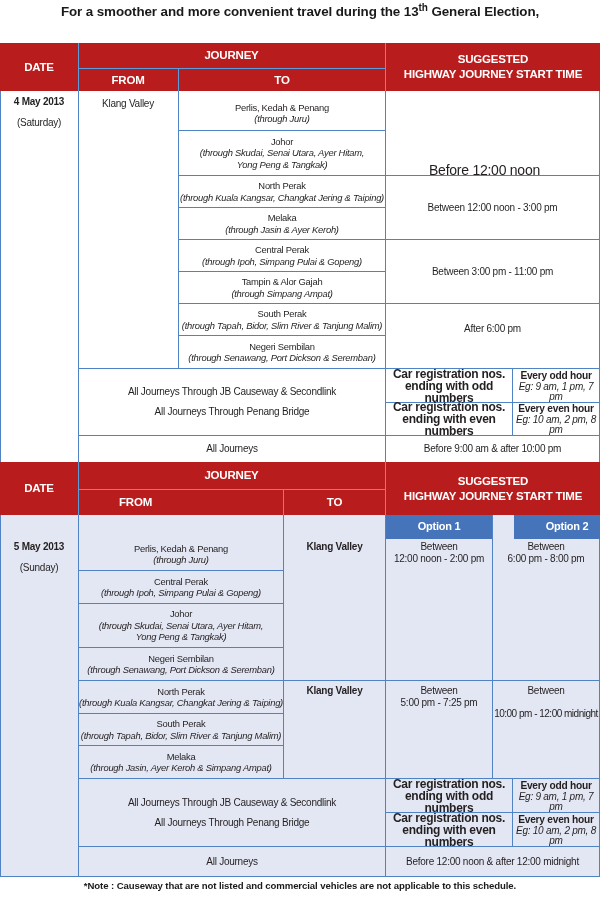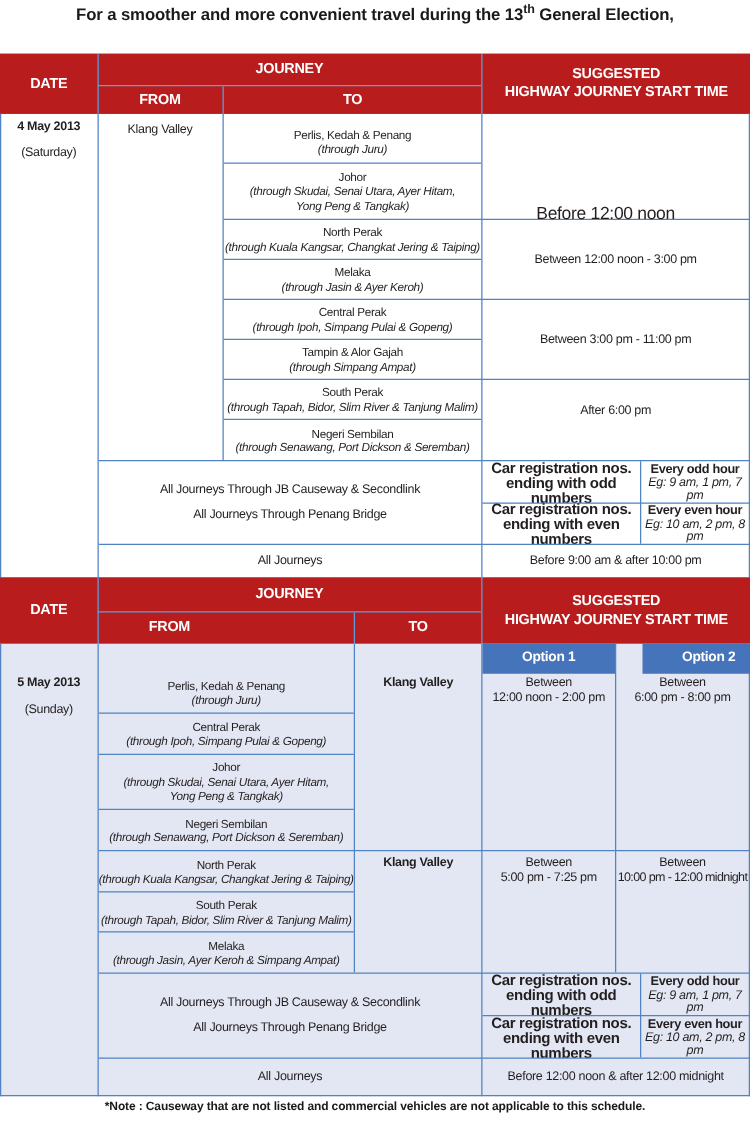--- a/index.html
+++ b/index.html
@@ -233,21 +233,21 @@
 
   <div class="cell top" style="left:284px;top:685px;width:101px;height:20px;">
     <div class="b" style="font-size:10px;">Klang Valley</div>
   </div>
   <div class="cell top" style="left:386px;top:685px;width:106px;height:30px;">
     <div style="font-size:10px;">Between</div>
     <div style="font-size:10px;">5:00 pm - 7:25 pm</div>
   </div>
   <div class="cell top" style="left:493px;top:685px;width:106px;height:30px;">
     <div style="font-size:10px;">Between</div>
-    <div style="font-size:10px;letter-spacing:-0.5px;">10:00 pm - 12:00 midnight</div>
+    <div style="font-size:10px;letter-spacing:-0.5px;margin-top:11px;">10:00 pm - 12:00 midnight</div>
   </div>
 
   <div class="grid-line-h" style="left:79px;top:778px;width:521px;"></div>
   <div class="cell" style="left:79px;top:779px;width:306px;height:67px;font-size:10px;line-height:20px;">
     <div>All Journeys Through JB Causeway &amp; Secondlink</div>
     <div>All Journeys Through Penang Bridge</div>
   </div>
   <div class="grid-line-v" style="left:512px;top:779px;height:67px;"></div>
   <div class="cell" style="left:386px;top:779px;width:126px;height:33px;">
     <div class="car">Car registration nos.</div>

